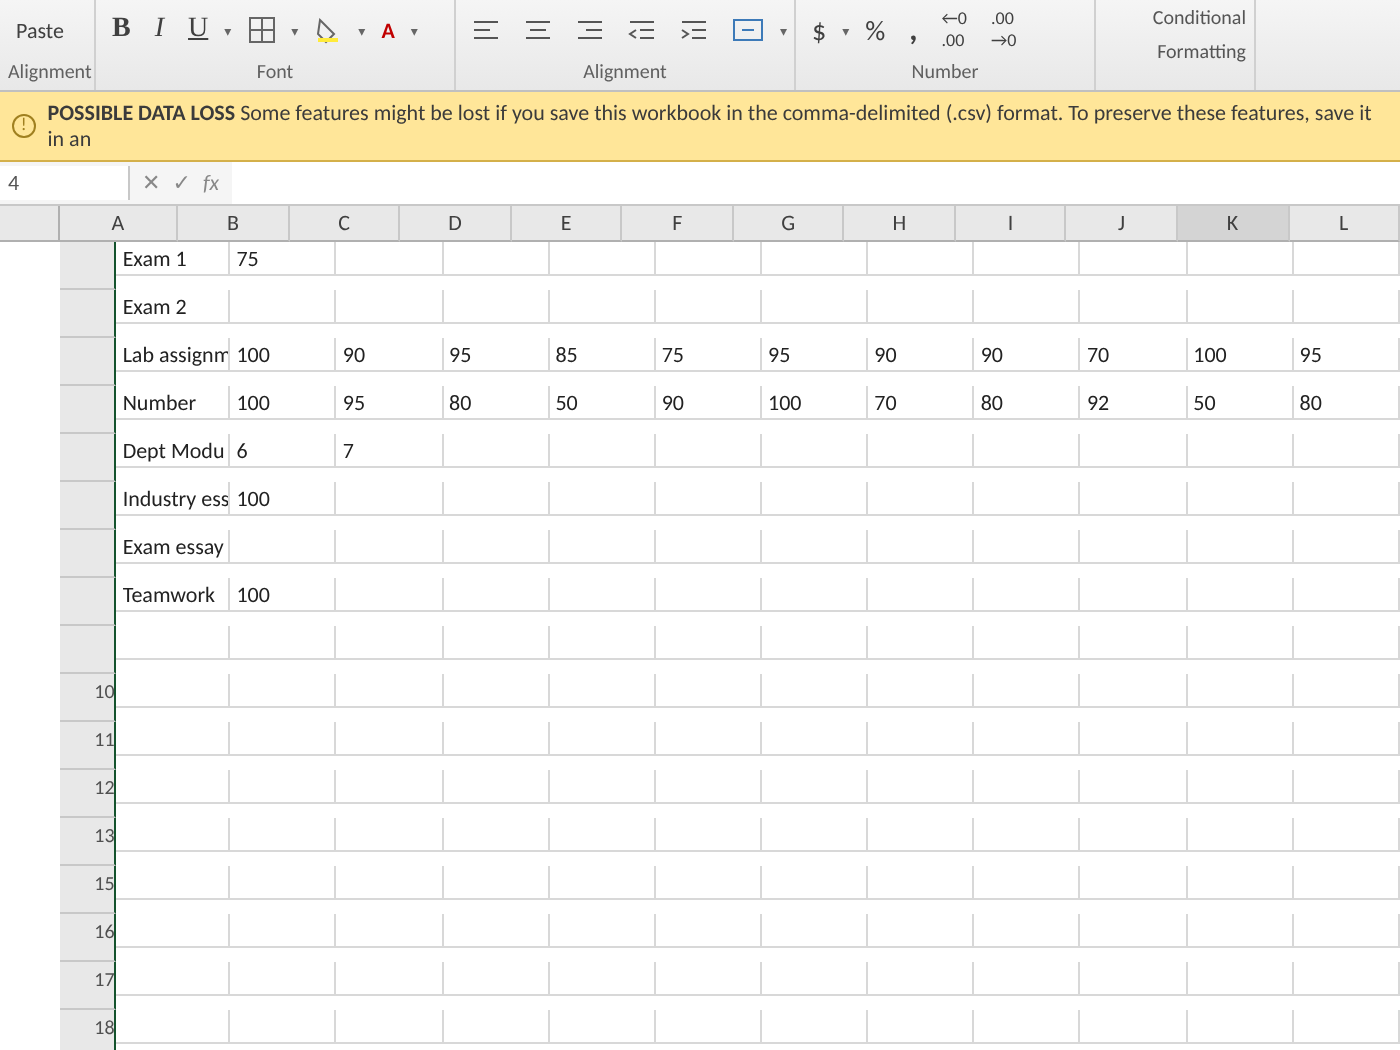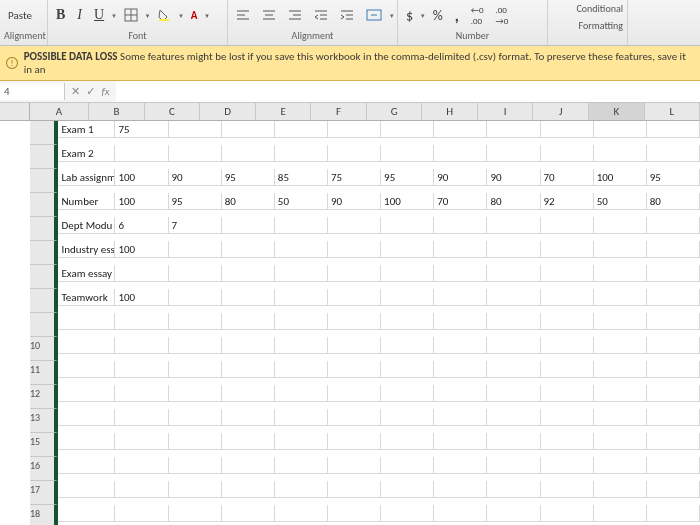--- a/index.html
+++ b/index.html
@@ -20,21 +20,21 @@
 .fx-btns { display: flex; gap: 6px; padding: 0 6px; color: #888; }
 .fx-input { flex: 1; padding: 2px 4px; background: #fff; height: 100%; }
 .sheet-wrap { display: flex; height: calc(525px - 46px - 24px - 22px); background: #fff; }
 .colhdrs { display: flex; }
 .corner { width: 30px; height: 18px; background: #e8e8e8; border-right: 1px solid #b0b0b0; border-bottom: 1px solid #b0b0b0; }
 .ch { width: 56px; height: 18px; background: #e8e8e8; border-right: 1px solid #c8c8c8; border-bottom: 1px solid #b0b0b0; text-align: center; font-size: 11px; color: #404040; line-height: 18px; }
 .ch.sel { background: #d4d4d4; }
 .grid-area { flex: 1; overflow: hidden; }
 .grid { display: flex; flex-direction: column; }
 .row { display: flex; height: 24px; }
-.rh { width: 30px; background: #e8e8e8; border-right: 4px solid #14532d; border-bottom: 1px solid #c8c8c8; text-align: left; font-size: 10px; color: #505050; line-height: 17px; margin-left: 30px; }
+.rh { width: 30px; background: #e8e8e8; border-right: 1px solid #14532d; border-bottom: 1px solid #c8c8c8; text-align: right; font-size: 10px; color: #505050; line-height: 17px; margin-left: 30px; }
 .cell { width: 56px; height: 17px; border-right: 1px solid #d8d8d8; border-bottom: 1px solid #d8d8d8; padding: 0 3px; font-size: 11px; color: #222; line-height: 17px; overflow: hidden; white-space: nowrap; }
 .cell.txt { text-align: left; }
 .cell.num { text-align: left; }
 .cell.active { outline: 2px solid #217346; outline-offset: -1px; }
 .colA { width: 60px; }
 svg { display: block; }
 </style>
 </head>
 <body>
 

